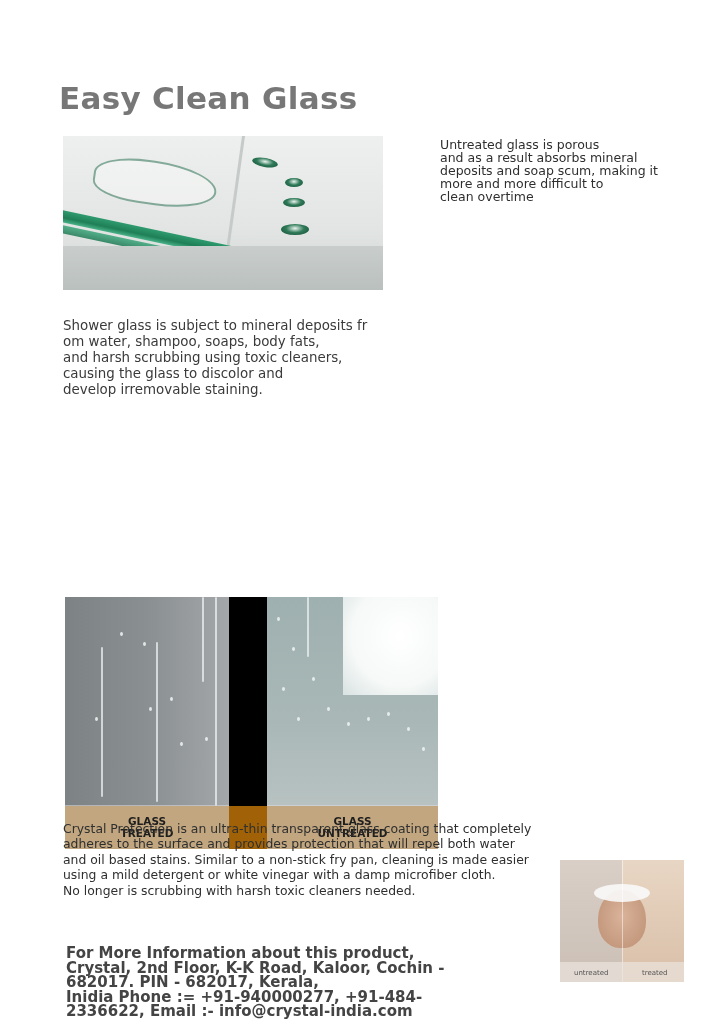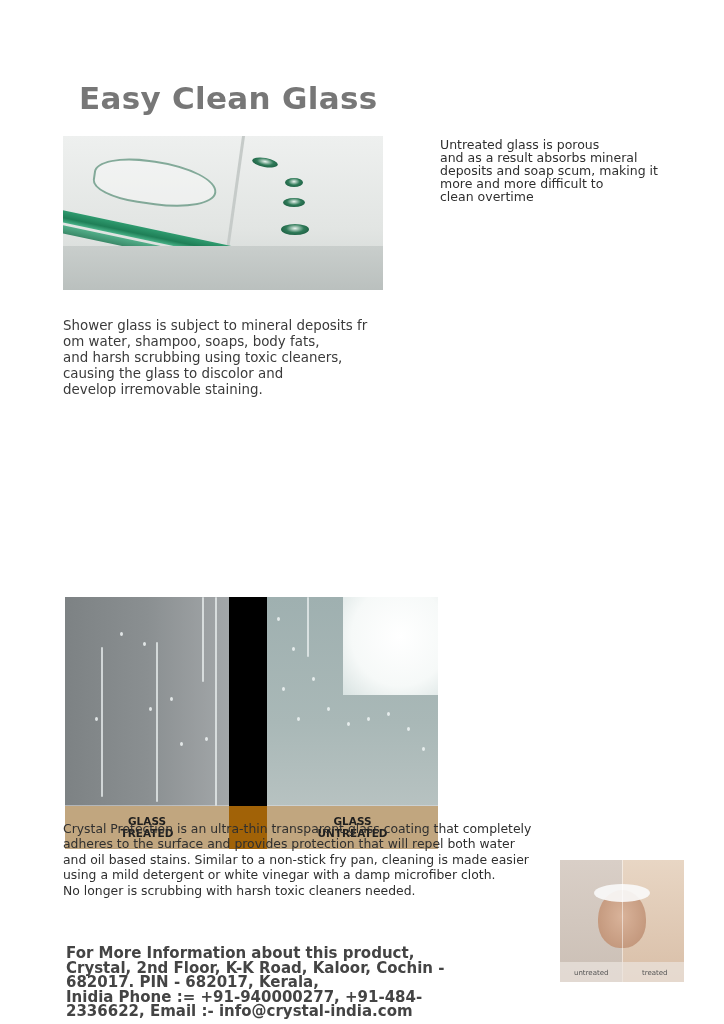--- a/index.html
+++ b/index.html
@@ -1,19 +1,19 @@
 <!DOCTYPE html>
 <html><head>
 <meta charset="utf-8">
 <style>
   html, body { margin: 0; padding: 0; background: #ffffff; }
   body { width: 724px; height: 1024px; position: relative; overflow: hidden; font-family: "DejaVu Sans", sans-serif; }
   .abs { position: absolute; }
 
-  .title { left: 59px; top: 80px; font-family: "DejaVu Sans", sans-serif; font-weight: bold; font-size: 31px; color: #777777; letter-spacing: 0.3px; margin-left: 20px; }
+  .title { left: 59px; top: 80px; font-family: "DejaVu Sans", sans-serif; font-weight: bold; font-size: 31px; color: #777777; letter-spacing: 0.3px; }
 
   
   .hero { left: 63px; top: 136px; width: 320px; height: 154px; overflow: hidden;
     background: linear-gradient(165deg, #e9ecea 0%, #dfe3e1 40%, #d3d8d6 100%); }
   .hero .pane { position: absolute; left: 0; top: 0; width: 100%; height: 100%;
     background: linear-gradient(180deg, #eef0ef 0%, #e2e5e3 60%, #cfd4d2 100%); }
   .hero .seam { position: absolute; left: 172px; top: -10px; width: 3px; height: 120px; background: #c6cbc9; transform: rotate(8deg); }
   .hero .edge1 { position: absolute; left: -20px; top: 70px; width: 380px; height: 12px;
     background: linear-gradient(180deg, #2f9b6f, #1f7f57 60%, #49b288); transform: rotate(12deg); transform-origin: left top; }
   .hero .edge2 { position: absolute; left: -20px; top: 85px; width: 380px; height: 8px;

